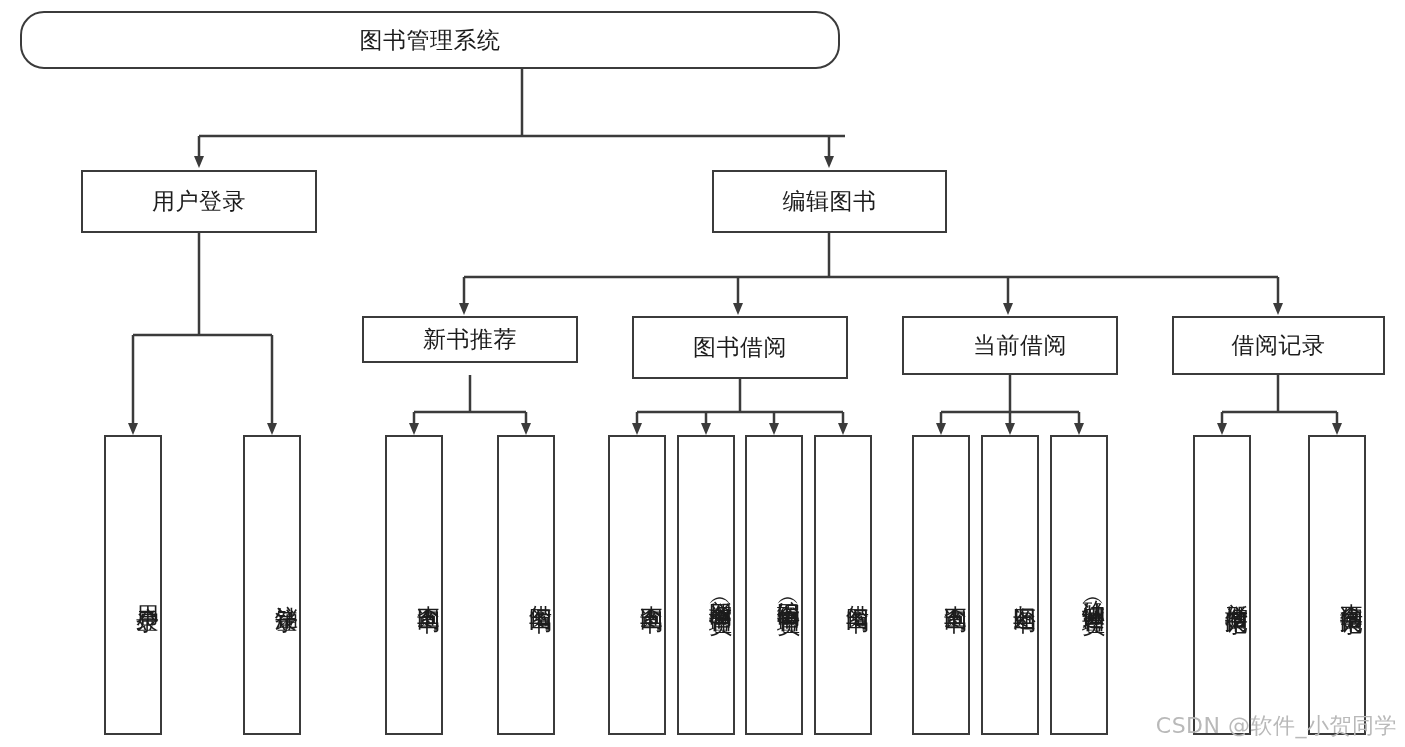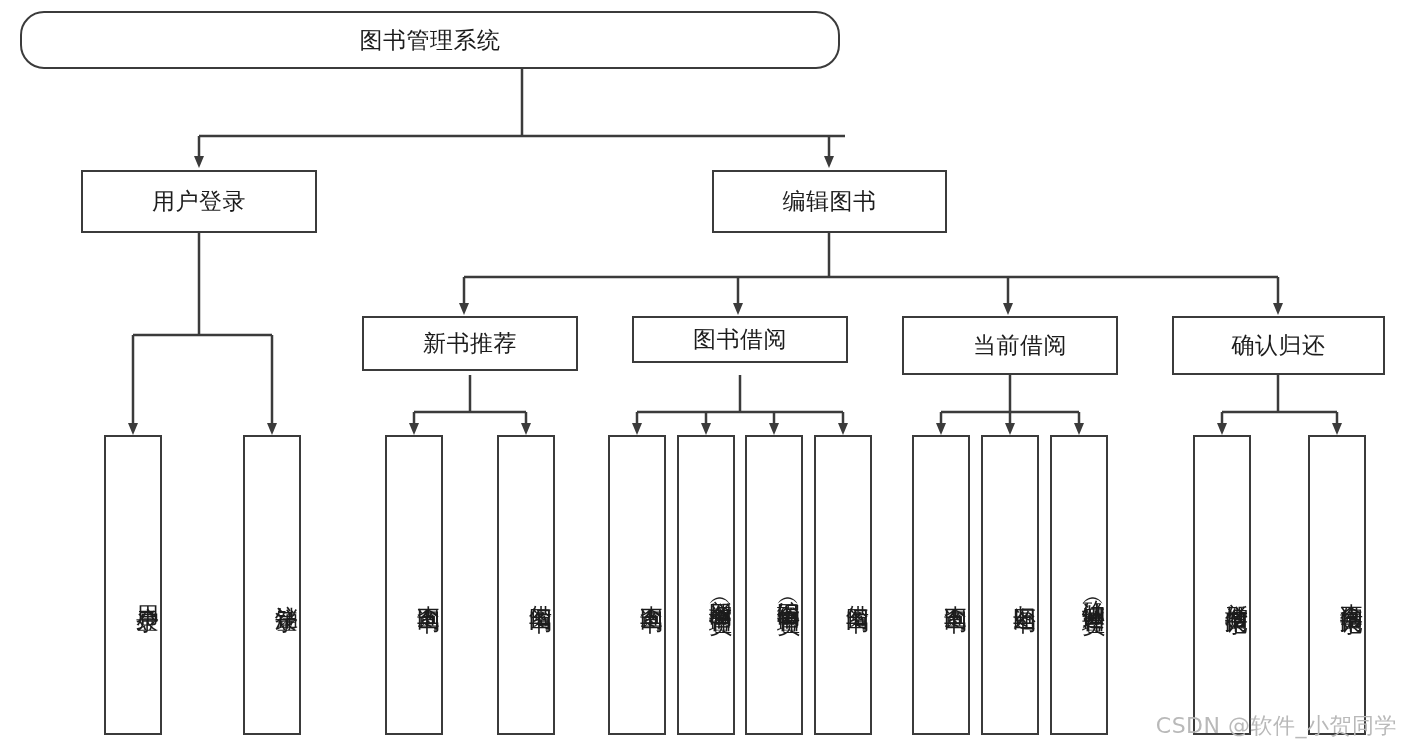--- a/index.html
+++ b/index.html
@@ -125,31 +125,31 @@
     <span class="label">图书管理系统</span>
   </div>
 
   <div class="node horiz" style="left:81px; top:170px; width:236px; height:63px;">
     <span class="label">用户登录</span>
   </div>
   <div class="node horiz" style="left:712px; top:170px; width:235px; height:63px;">
     <span class="label">编辑图书</span>
   </div>
 
-  <div class="node horiz" style="left:362px; top:316px; width:216px; height:55px;">
+  <div class="node horiz" style="left:362px; top:316px; width:216px; height:47px;">
     <span class="label">新书推荐</span>
   </div>
-  <div class="node horiz" style="left:632px; top:316px; width:216px; height:47px;">
+  <div class="node horiz" style="left:632px; top:316px; width:216px; height:63px;">
     <span class="label">图书借阅</span>
   </div>
   <div class="node horiz" style="left:902px; top:316px; width:216px; height:59px;padding-left:20px;">
     <span class="label">当前借阅</span>
   </div>
   <div class="node horiz" style="left:1172px; top:316px; width:213px; height:59px;">
-    <span class="label">确认归还</span>
+    <span class="label">借阅记录</span>
   </div>
 
   <div class="node vert" style="left:104px; top:435px; width:58px; height:300px;">
     <span class="label">用户登录</span>
   </div>
   <div class="node vert" style="left:243px; top:435px; width:58px; height:300px;">
     <span class="label">注销登录</span>
   </div>
 
   <div class="node vert" style="left:385px; top:435px; width:58px; height:300px;">

